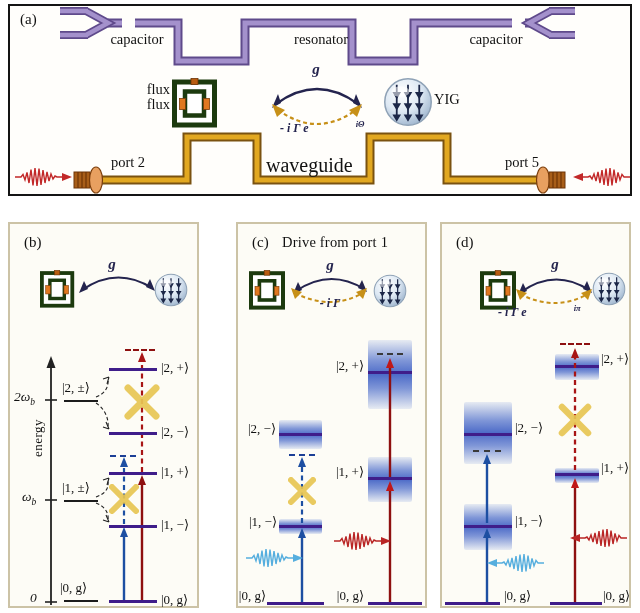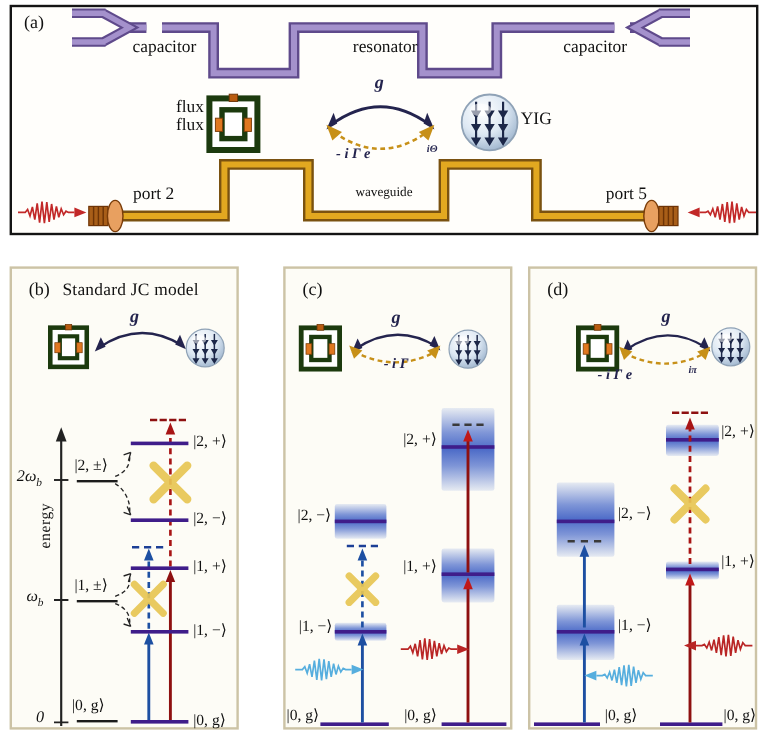--- a/index.html
+++ b/index.html
@@ -164,21 +164,21 @@
     <div class="lbl" style="left:120px;top:76px;width:40px;text-align:right;font-size:14.5px;">
       <span>flux</span><br>
       <span>flux</span>
     </div>
     <div class="lbl glab" style="left:296px;top:56px;width:20px;text-align:center;">g</div>
     <div class="lbl dislab" style="left:270px;top:114px;width:80px;">
       <span>- i Γ e</span><sup>iΘ</sup>
     </div>
     <div class="lbl" style="left:424px;top:86px;width:42px;font-size:14.5px;">YIG</div>
     <div class="lbl" style="left:88px;top:149px;width:60px;text-align:center;font-size:14.5px;">port 2</div>
-    <div class="lbl" style="left:268px;top:149px;width:84px;text-align:center;font-size:11px;">waveguide</div>
+    <div class="lbl" style="left:256px;top:149px;width:84px;text-align:center;font-size:20px;">waveguide</div>
     <div class="lbl" style="left:482px;top:149px;width:60px;text-align:center;font-size:14.5px;">port 5</div>
   </div>
 
   <div class="panel" id="pb">
     <svg class="layer" width="187" height="382" viewBox="0 0 187 382">
 
       <path d="M72,66 Q107,42 142,64" fill="none" stroke="#24244e" stroke-width="2"></path>
       <polygon points="69,69 78,65 74,57" fill="#24244e"></polygon>
       <polygon points="145,67 136,63 140,55" fill="#24244e"></polygon>
 
@@ -235,21 +235,20 @@
     <div class="bare" style="left:54px;top:176px;width:34px;"></div>
     <div class="lvl" style="left:99px;top:376px;width:48px;"></div>
     <div class="lvl" style="left:99px;top:301px;width:48px;"></div>
     <div class="lvl" style="left:99px;top:248px;width:48px;"></div>
     <div class="lvl" style="left:99px;top:208px;width:48px;"></div>
     <div class="lvl" style="left:99px;top:144px;width:48px;"></div>
     <div class="dtick blue" style="left:100px;top:231px;width:26px;"></div>
     <div class="dtick red" style="left:115px;top:125px;width:30px;"></div>
 
     <div class="lbl tag" style="left:14px;top:11px;">(b)</div>
-    <div class="lbl title" style="left:42px;top:11px;">Standard JC model</div>
     <div class="lbl glab" style="left:92px;top:33px;width:20px;text-align:center;">g</div>
     <div class="energy">energy</div>
     <div class="lbl axislab" style="left:20px;top:367px;">0</div>
     <div class="lbl axislab" style="left:12px;top:266px;"><span>ω</span><sub>b</sub></div>
     <div class="lbl axislab" style="left:4px;top:166px;"><span>2ω</span><sub>b</sub></div>
     <div class="lbl ket" style="left:50px;top:357px;">|0, g⟩</div>
     <div class="lbl ket" style="left:52px;top:257px;">|1, ±⟩</div>
     <div class="lbl ket" style="left:52px;top:157px;">|2, ±⟩</div>
     <div class="lbl ket" style="left:151px;top:369px;">|0, g⟩</div>
     <div class="lbl ket" style="left:151px;top:294px;">|1, −⟩</div>
@@ -300,20 +299,21 @@
       </g>
 
       <use href="#pulse" transform="translate(8,334)" color="#56aede"></use>
       <use href="#pulse" transform="translate(96,317)" color="#b92525"></use>
 
       <use href="#fluxqubit" transform="translate(11,46) scale(0.8)"></use>
       <use href="#yig" transform="translate(152,67) scale(1.02)"></use>
     </svg>
 
     <div class="lbl tag" style="left:14px;top:11px;">(c)</div>
+    <div class="lbl title" style="left:44px;top:11px;">Drive from port 1</div>
     <div class="lbl glab" style="left:82px;top:34px;width:20px;text-align:center;">g</div>
     <div class="lbl dislab" style="left:66px;top:73px;width:52px;">- i Γ</div>
     <div class="lbl ket tr" style="left:0px;top:365px;width:28px;">|0, g⟩</div>
     <div class="lbl ket tr" style="left:4px;top:291px;width:35px;">|1, −⟩</div>
     <div class="lbl ket tr" style="left:3px;top:198px;width:35px;">|2, −⟩</div>
     <div class="lbl ket tr" style="left:93px;top:365px;width:33px;">|0, g⟩</div>
     <div class="lbl ket tr" style="left:92px;top:241px;width:34px;">|1, +⟩</div>
     <div class="lbl ket tr" style="left:92px;top:135px;width:34px;">|2, +⟩</div>
   </div>
 

